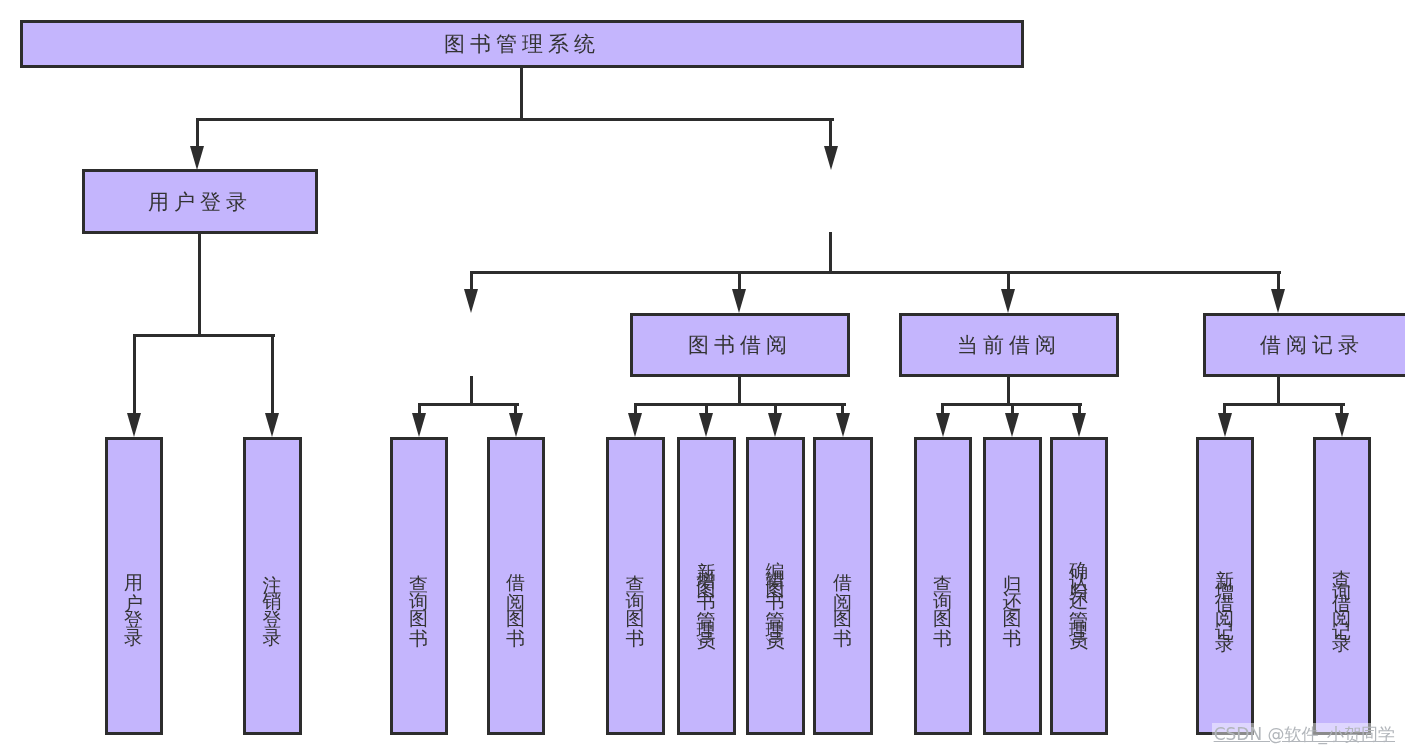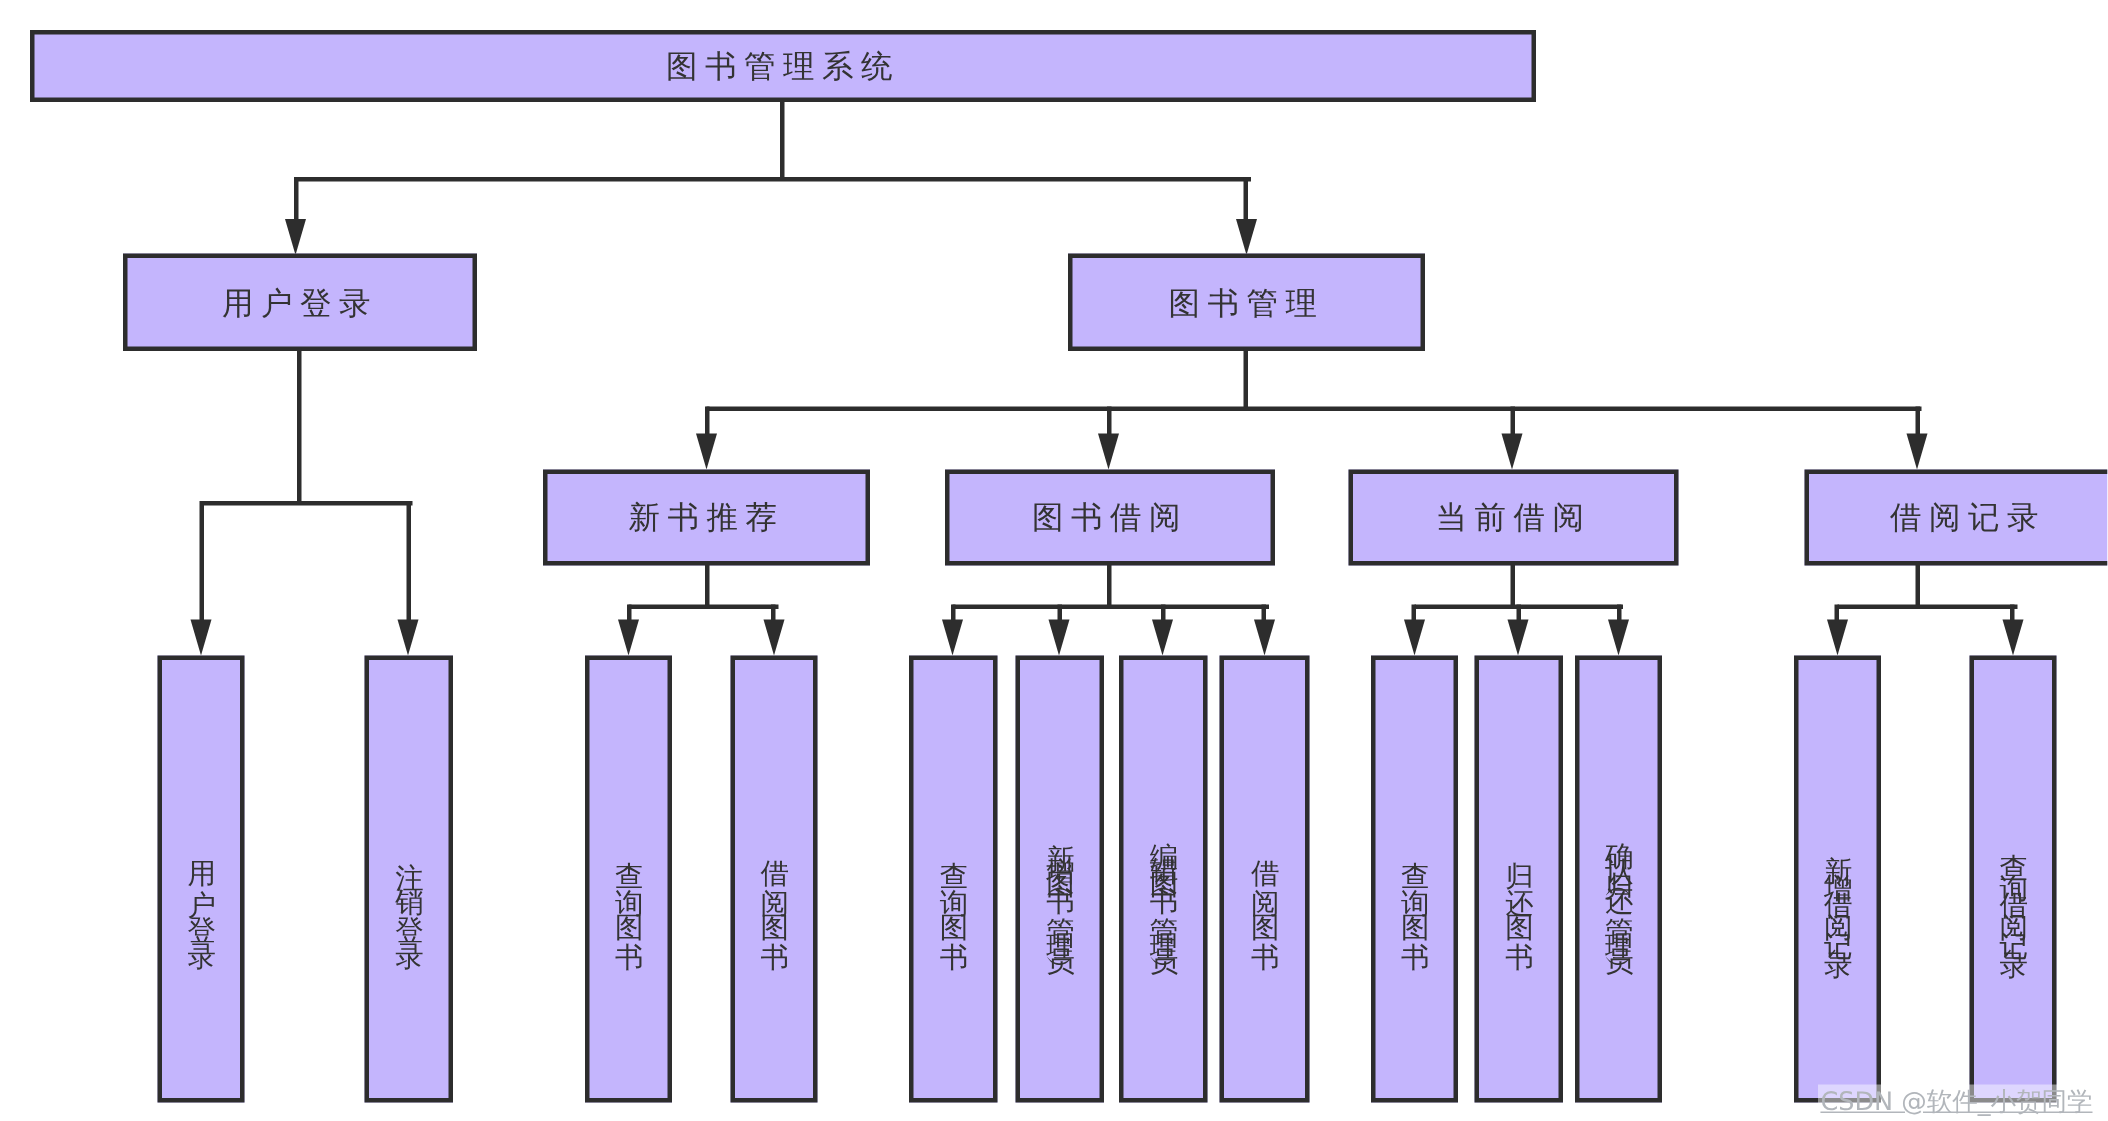--- a/index.html
+++ b/index.html
@@ -67,45 +67,39 @@
   <div class="line v" style="left:520px;top:68px;height:52px;"></div>
   <div class="line h" style="left:197px;top:118px;width:637px;"></div>
   <div class="line v" style="left:196px;top:118px;height:31px;"></div>
   <div class="ah" style="left:190px;top:146px;"></div>
   <div class="line v" style="left:829px;top:118px;height:31px;"></div>
   <div class="ah" style="left:824px;top:146px;"></div>
 
   <div class="node" style="left:82px;top:169px;width:236px;height:65px;">
     <span class="hlabel">用户登录</span>
   </div>
-  <div class="node" style="left:712px;top:169px;width:238px;height:65px;">
-    <span class="hlabel">图书管理</span>
-  </div>
 
   <div class="line v" style="left:198px;top:232px;height:104px;"></div>
   <div class="line h" style="left:134px;top:334px;width:141px;"></div>
   <div class="line v" style="left:133px;top:334px;height:80px;"></div>
   <div class="ah" style="left:127px;top:413px;"></div>
   <div class="line v" style="left:271px;top:334px;height:80px;"></div>
   <div class="ah" style="left:265px;top:413px;"></div>
 
   <div class="line v" style="left:829px;top:232px;height:42px;"></div>
   <div class="line h" style="left:471px;top:271px;width:810px;"></div>
   <div class="line v" style="left:470px;top:271px;height:20px;"></div>
   <div class="ah" style="left:464px;top:289px;"></div>
   <div class="line v" style="left:738px;top:271px;height:20px;"></div>
   <div class="ah" style="left:732px;top:289px;"></div>
   <div class="line v" style="left:1007px;top:271px;height:20px;"></div>
   <div class="ah" style="left:1001px;top:289px;"></div>
   <div class="line v" style="left:1277px;top:271px;height:20px;"></div>
   <div class="ah" style="left:1271px;top:289px;"></div>
 
-  <div class="node" style="left:362px;top:313px;width:218px;height:64px;">
-    <span class="hlabel">新书推荐</span>
-  </div>
   <div class="node" style="left:899px;top:313px;width:220px;height:64px;">
     <span class="hlabel">当前借阅</span>
   </div>
   <div class="node" style="left:630px;top:313px;width:220px;height:64px;">
     <span class="hlabel">图书借阅</span>
   </div>
   <div class="node" style="left:1169px;top:313px;width:218px;height:64px;margin-left:34px;">
     <span class="hlabel">借阅记录</span>
   </div>
 

